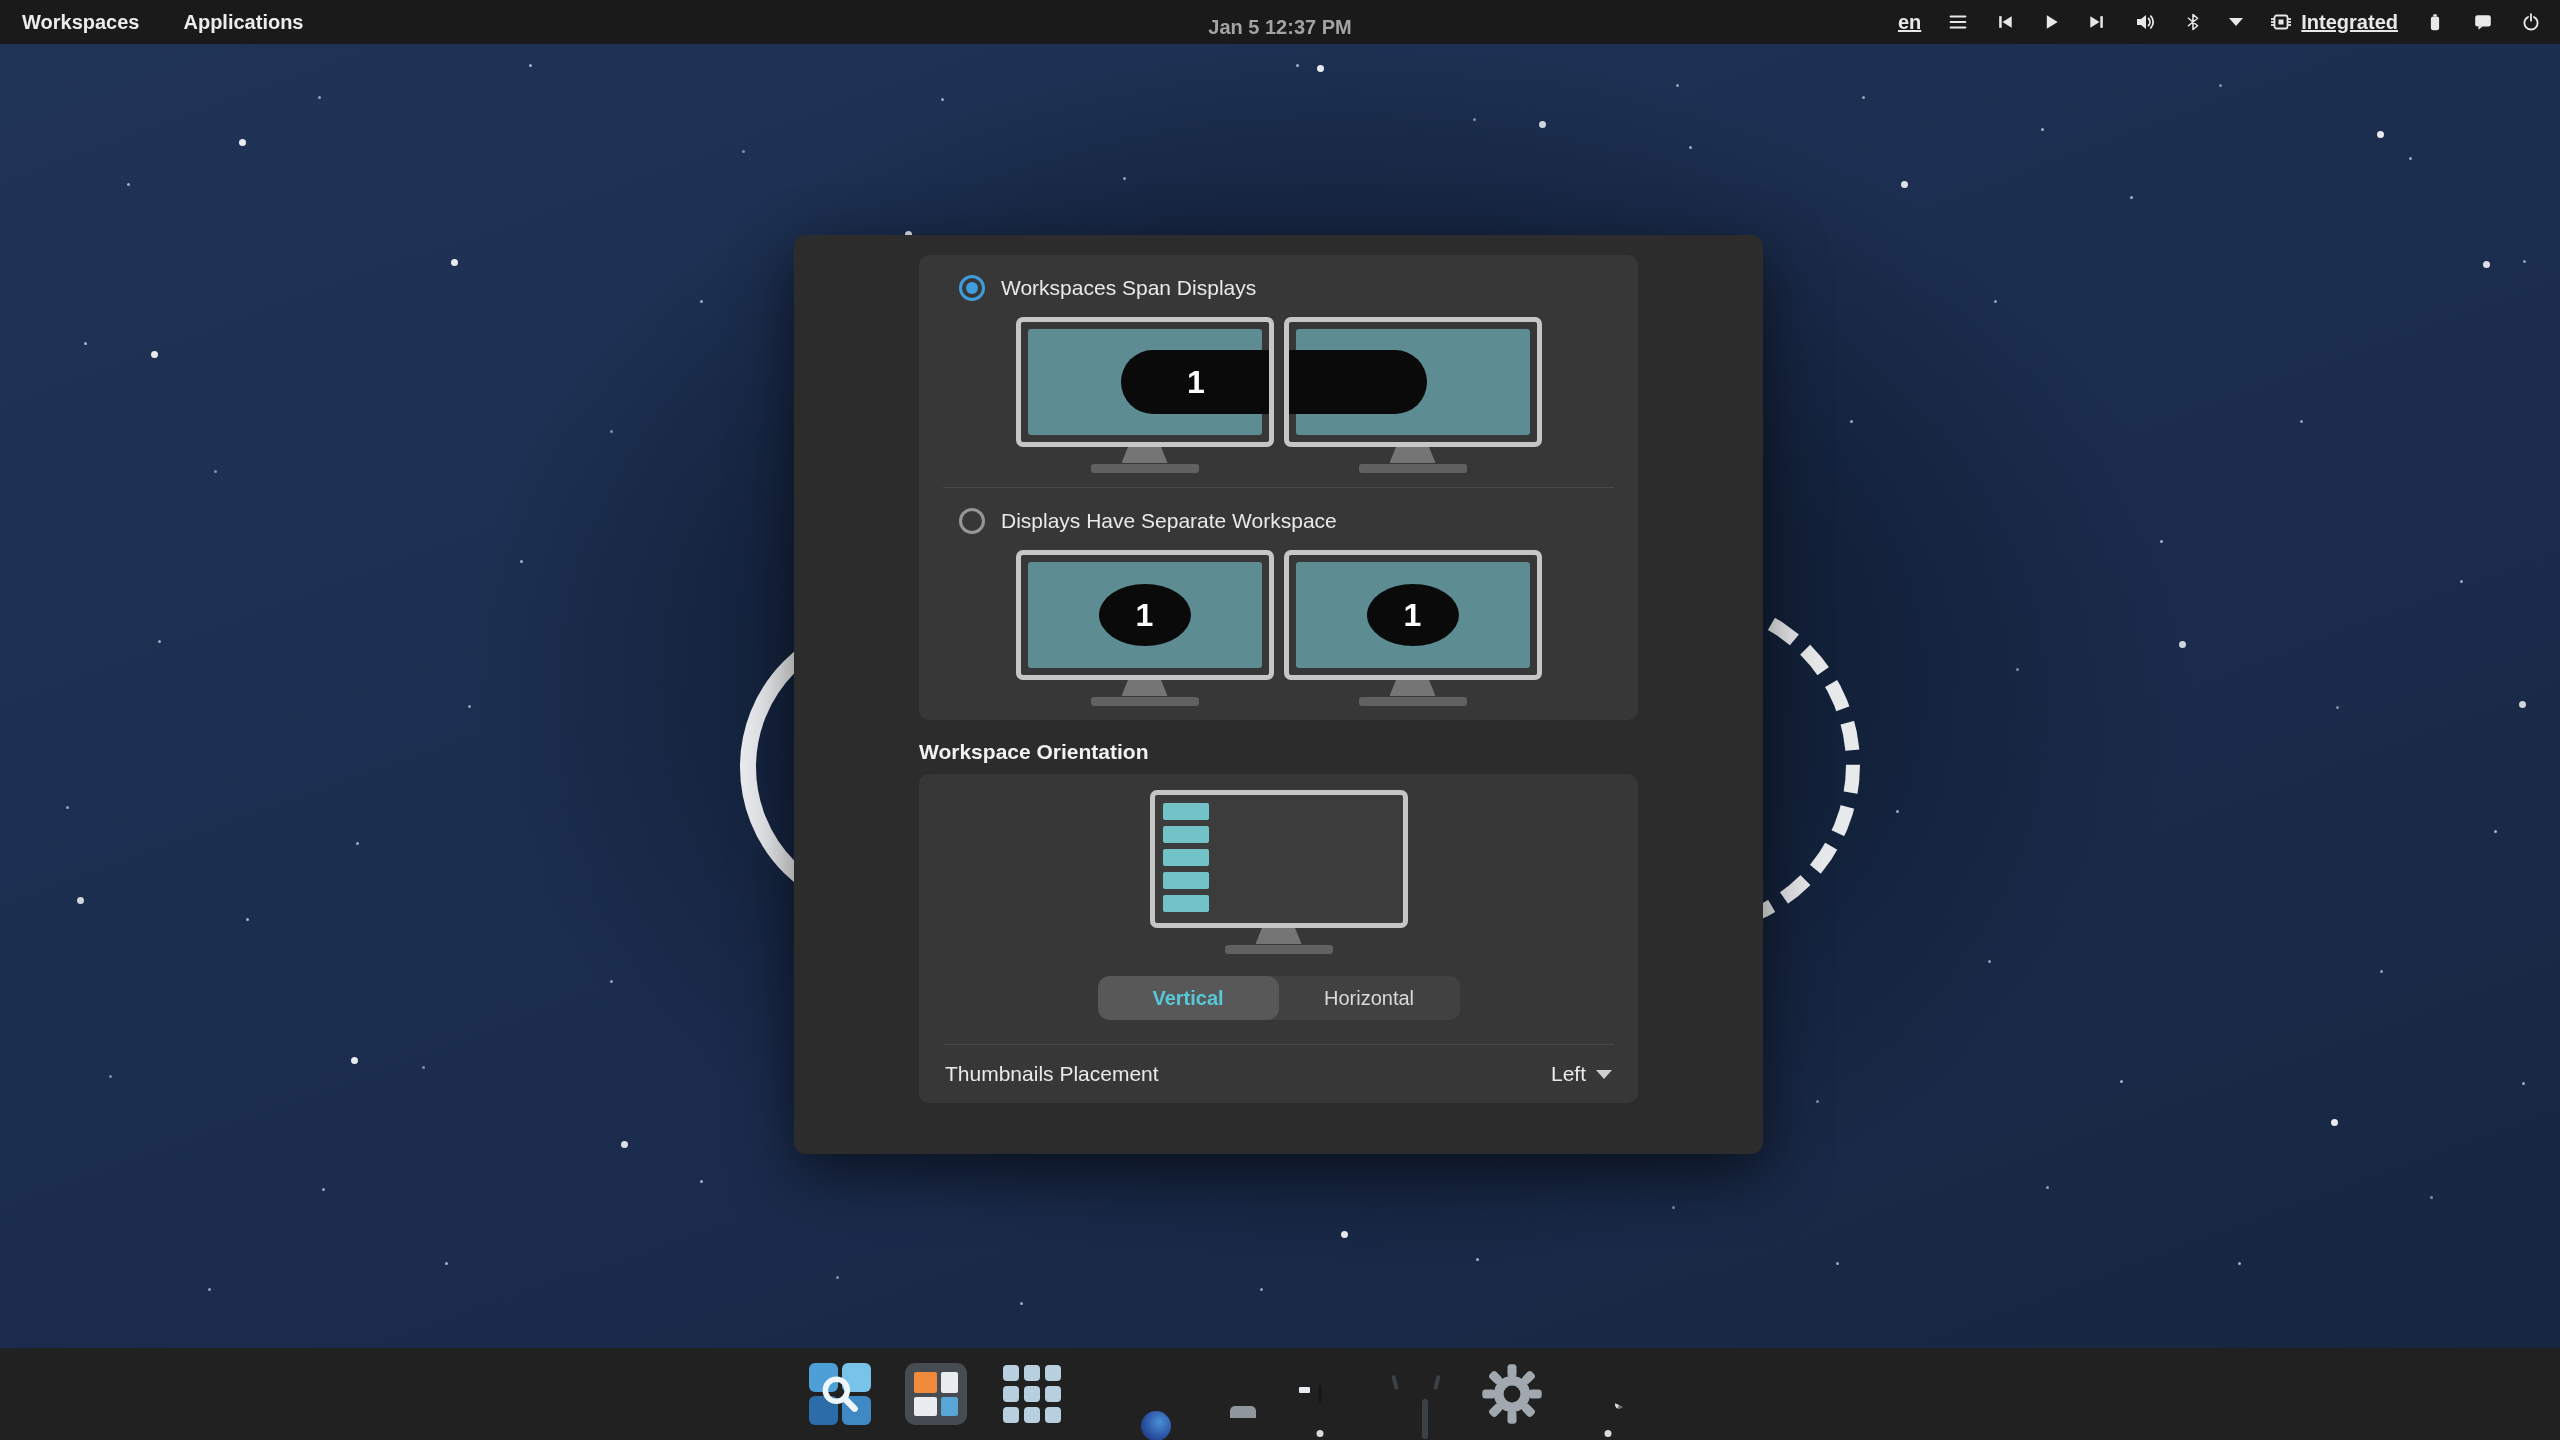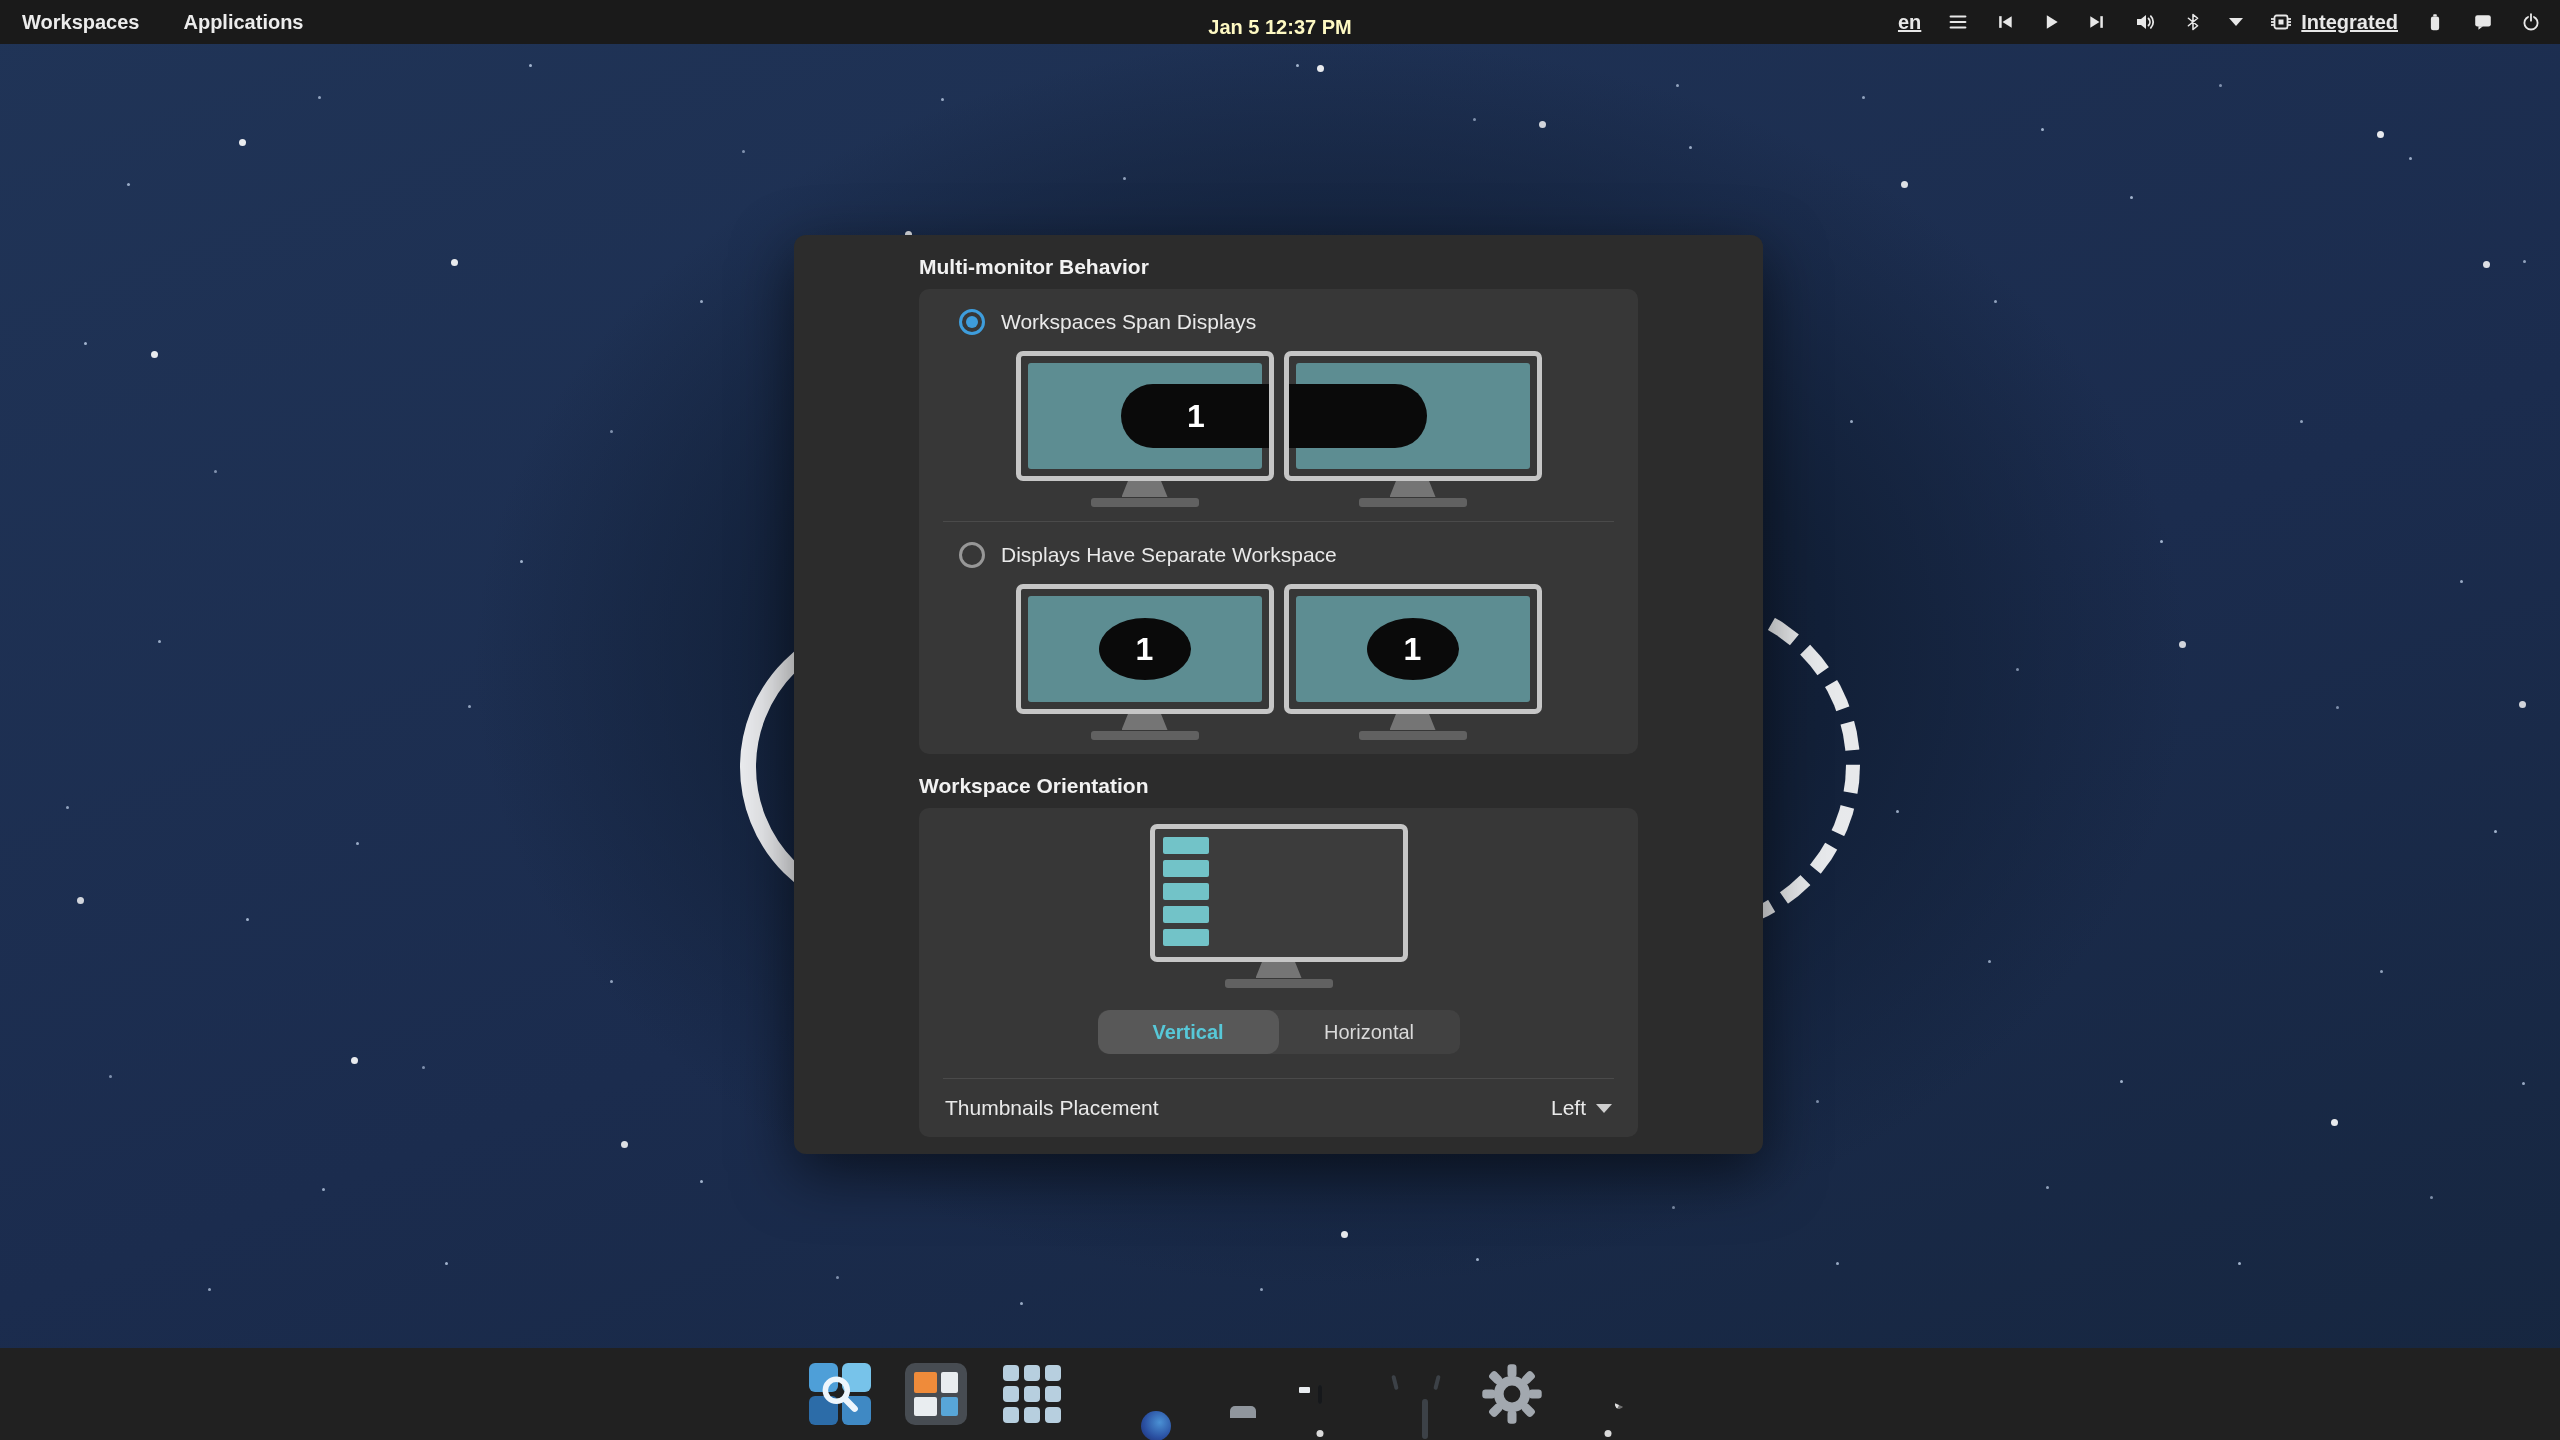--- a/index.html
+++ b/index.html
@@ -51,21 +51,21 @@
     border-radius:50%; border:16px solid rgba(255,255,255,.92); z-index:2; }
   .arc-right { position:absolute; left:1520px; top:595px; width:340px; height:340px;
     border-radius:50%; border:14px dashed rgba(255,255,255,.9); z-index:2; }
 
   
   .topbar { position:absolute; top:0; left:0; right:0; height:44px; background:#1a1a1a;
     display:flex; align-items:center; z-index:20; font-size:20px; font-weight:700; }
   .tb-left { display:flex; align-items:center; height:100%; }
   .tb-menu { background:none; border:none; color:#ececec; font:inherit; height:100%; padding:0 22px; cursor:pointer; }
   .tb-clock { position:absolute; left:50%; transform:translateX(-50%); background:none; border:none;
-    color:#fef9c3; font:inherit; height:100%; padding:16px 16px; cursor:pointer; }
+    color:#a3a3a3; font:inherit; height:100%; padding:16px 16px; cursor:pointer; }
   .tb-right { margin-left:auto; display:flex; align-items:center; gap:26px; padding-right:18px; height:100%; }
   .tb-ic { display:flex; align-items:center; justify-content:center; cursor:pointer; }
   .tb-ic svg { display:block; }
   .tb-text { font-weight:700;text-decoration:underline; }
   .tb-gfx { display:flex; align-items:center; gap:8px; cursor:pointer; }
   .caret { width:0; height:0; border-left:7px solid transparent; border-right:7px solid transparent;
     border-top:8px solid #e8e8e8; }
 
   
   .window { position:absolute; left:794px; top:235px; width:969px; height:919px; background:#2c2c2c;
@@ -254,21 +254,20 @@
             <circle cx="12" cy="13" r="7.2" fill="none" stroke="#e8e8e8" stroke-width="2"></circle>
             <line x1="12" y1="3" x2="12" y2="11" stroke="#1a1a1a" stroke-width="5"></line>
             <line x1="12" y1="3.5" x2="12" y2="10.5" stroke="#e8e8e8" stroke-width="2" stroke-linecap="round"></line>
           </svg>
       </span>
     </div>
   </header>
 
   <main class="window">
     <div class="win-content">
-      <h2 class="section-title">Multi-monitor Behavior</h2>
 
       <section class="card">
         <div class="option">
           <div class="opt-head">
             <span class="radio checked"></span>
             <span class="opt-label">Workspaces Span Displays</span>
           </div>
           <div class="illus">
             <div class="monitor">
               <div class="mscreen">

